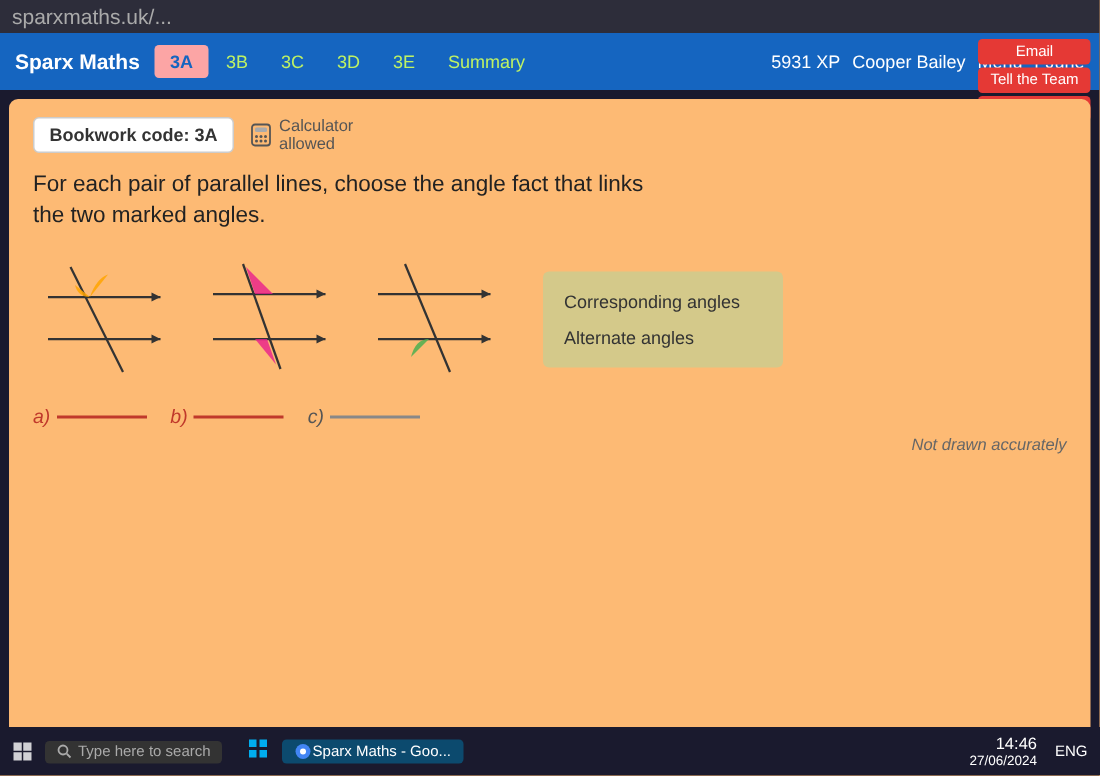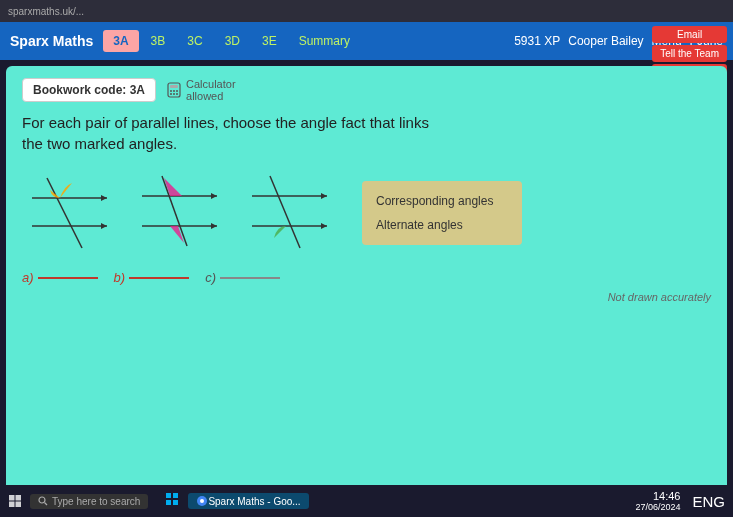--- a/index.html
+++ b/index.html
@@ -77,21 +77,21 @@
       border-radius: 3px;
       cursor: pointer;
       color: white;
     }
     .btn-email { background: #e53935; }
     .btn-tell { background: #e53935; }
     .btn-logout { background: #e53935; }
 
     
     .main-content {
-      background: #5eead4;
+      background: #fdba74;
       margin: 6px;
       border-radius: 6px;
       padding: 12px 16px 10px 16px;
       height: calc(517px - 38px - 22px - 12px);
       position: relative;
     }
 
     .bookwork-row {
       display: flex;
       align-items: center;
@@ -247,21 +247,21 @@
     
     svg.diagram-svg {
       width: 100px;
       height: 90px;
     }
   </style>
 </head>
 <body>
 
 <div class="browser-bar">
-  <span style="color:#aaa;font-size:10px;">sparxmaths.uk/...</span>
+  <span style="color:#aaa;font-size:14px;">sparxmaths.uk/...</span>
 </div>
 
 <div class="sparx-header">
   <span class="sparx-logo">Sparx Maths</span>
 
   <div class="nav-tabs">
     <div class="nav-tab active">3A</div>
     <div class="nav-tab">3B</div>
     <div class="nav-tab">3C</div>
     <div class="nav-tab">3D</div>
@@ -405,14 +405,14 @@
       <circle cx="6" cy="6" r="2" fill="white"></circle>
     </svg>
     <span style="color:white;font-size:10px;">Sparx Maths - Goo...</span>
   </div>
 
   <div class="taskbar-clock">
     <div style="font-size:11px;">14:46</div>
     <div style="font-size:9px;">27/06/2024</div>
   </div>
 
-  <div style="margin-left:4px;color:white;font-size:15px;">ENG</div>
+  <div style="margin-left:4px;color:white;font-size:10px;">ENG</div>
 </div>
 
 </body></html>

